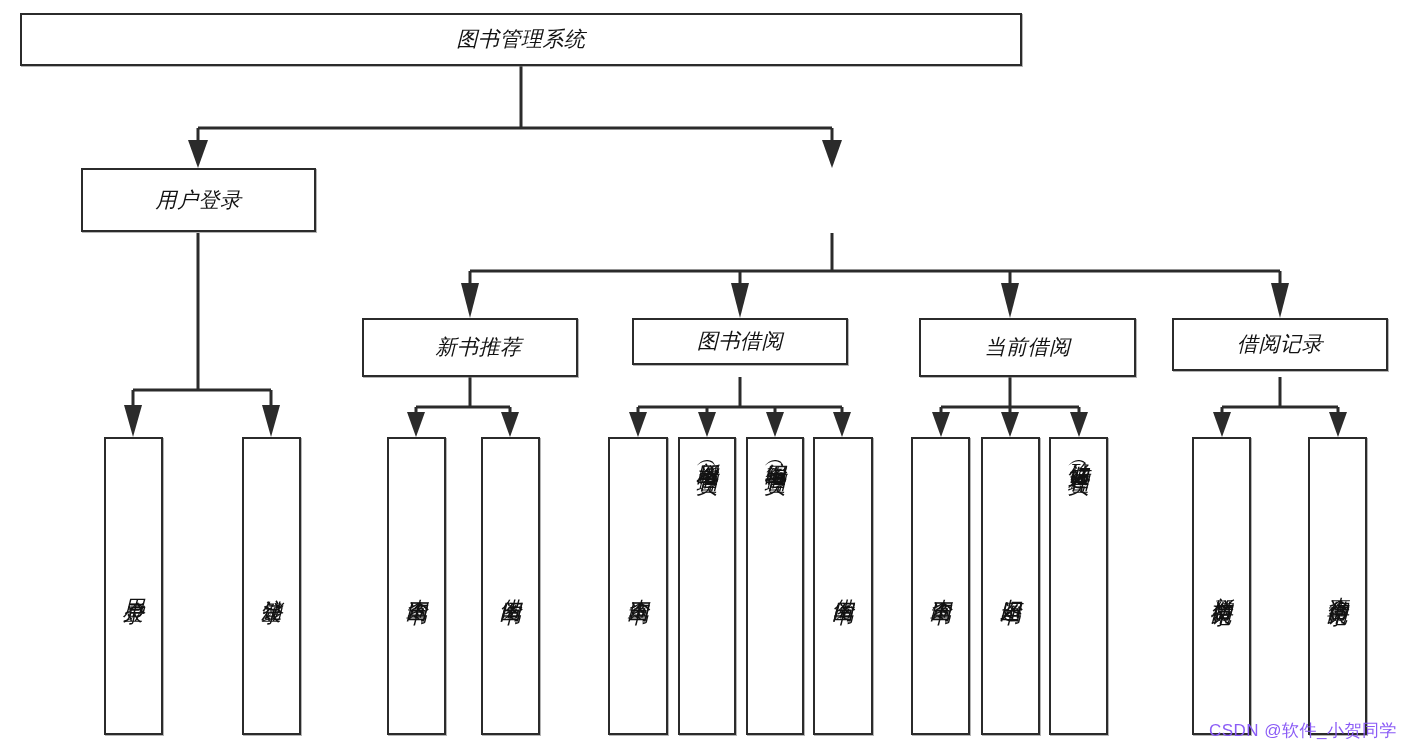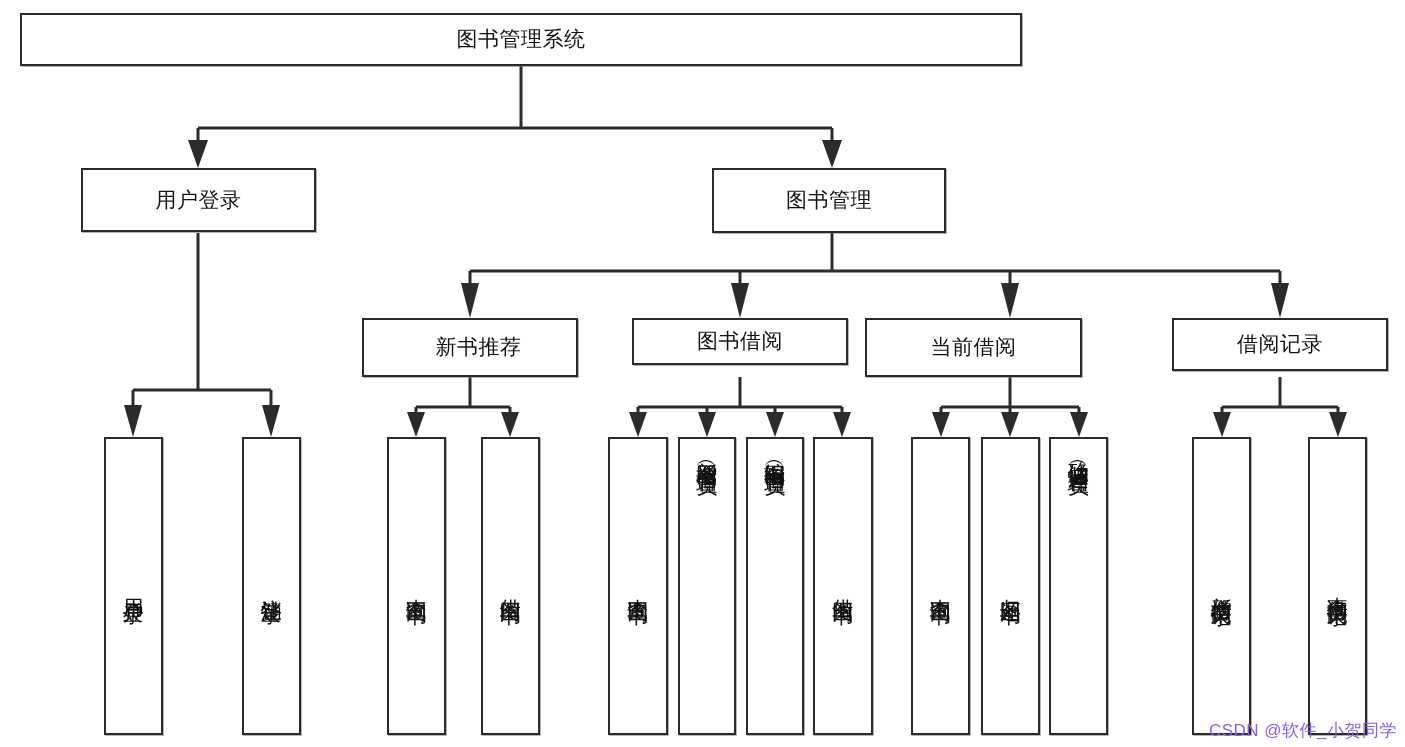--- a/index.html
+++ b/index.html
@@ -37,20 +37,21 @@
     align-items: center;
     justify-content: center;
     z-index: 2;
   }
   .node .label {
     font-size: 21px;
     line-height: 1.15;
     letter-spacing: 0.5px;
     color: #121212;
     white-space: nowrap;
+    font-style: italic;
   }
   
   .node.leaf {
     align-items: flex-start;
     justify-content: center;
     padding-top: 6px;
   }
   .node.leaf .label {
     writing-mode: vertical-rl;
     text-orientation: upright;
@@ -162,31 +163,28 @@
     </g>
   </svg>
 
   <div class="node" style="left:20px; top:13px; width:1002px; height:53px;">
     <span class="label">图书管理系统</span>
   </div>
 
   <div class="node" style="left:81px; top:168px; width:235px; height:64px;">
     <span class="label">用户登录</span>
   </div>
-  <div class="node" style="left:712px; top:168px; width:234px; height:65px;">
-    <span class="label">图书管理</span>
-  </div>
 
   <div class="node" style="left:362px; top:318px; width:216px; height:59px;padding-left:17px;">
     <span class="label">新书推荐</span>
   </div>
   <div class="node" style="left:632px; top:318px; width:216px; height:47px;">
     <span class="label">图书借阅</span>
   </div>
-  <div class="node" style="left:865px; top:318px; width:217px; height:59px;">
+  <div class="node" style="left:919px; top:318px; width:217px; height:59px;">
     <span class="label">当前借阅</span>
   </div>
   <div class="node" style="left:1172px; top:318px; width:216px; height:53px;">
     <span class="label">借阅记录</span>
   </div>
 
   <div class="node leaf centered" style="left:104px; top:437px; width:59px; height:298px;">
     <span class="label">用户登录</span>
   </div>
   <div class="node leaf centered" style="left:242px; top:437px; width:59px; height:298px;">

